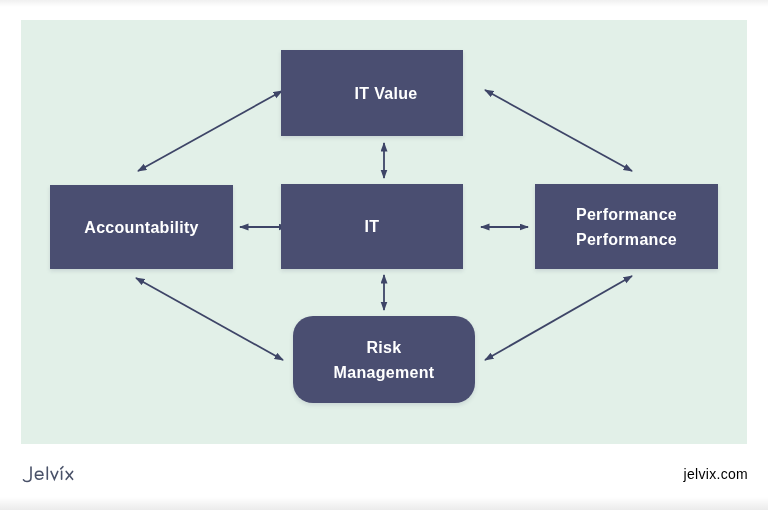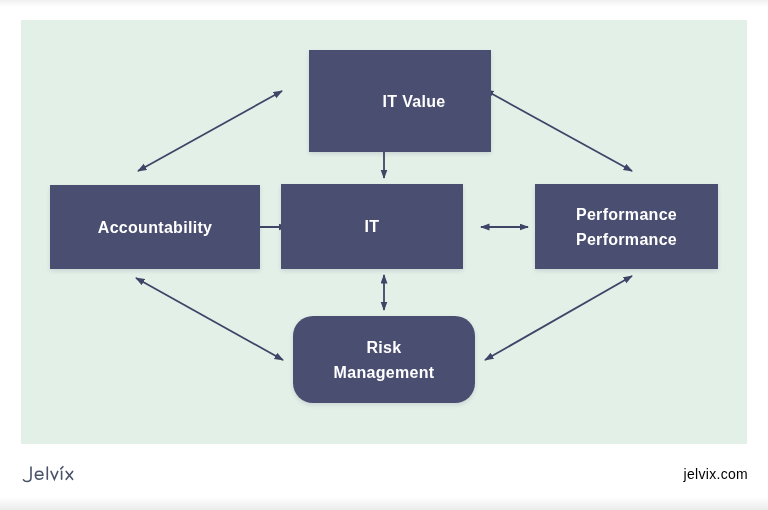--- a/index.html
+++ b/index.html
@@ -47,22 +47,22 @@
     flex-direction: column;
     align-items: center;
     justify-content: center;
     text-align: center;
     font-weight: bold;
     font-size: 16px;
     line-height: 25px;
     letter-spacing: 0.3px;
     box-shadow: 0 2px 4px rgba(60,70,100,0.15);
   }
-  .node-top    { left: 288px; top:  30px; width: 182px; height: 102px; padding-left: 28px; }
-  .node-left   { left:  29px; top: 165px; width: 210px; height: 84px; }
+  .node-top    { left: 260px; top:  30px; width: 182px; height: 86px; padding-left: 28px; }
+  .node-left   { left:  29px; top: 165px; width: 183px; height: 84px; }
   .node-center { left: 260px; top: 164px; width: 182px; height: 85px; }
   .node-right  { left: 514px; top: 164px; width: 183px; height: 85px; }
   .node-bottom { left: 272px; top: 296px; width: 182px; height: 87px; border-radius: 20px; }
   .footer-logo {
     position: absolute;
     left: 22px; top: 464px;
     width: 56px; height: 22px;
   }
   .footer-site {
     position: absolute;

